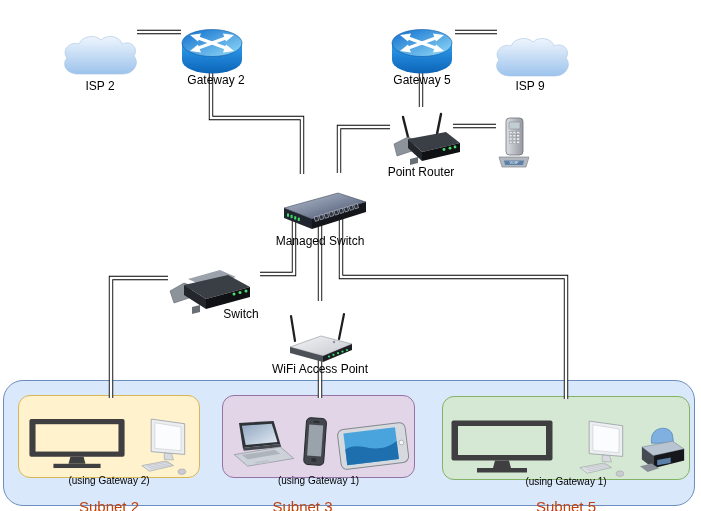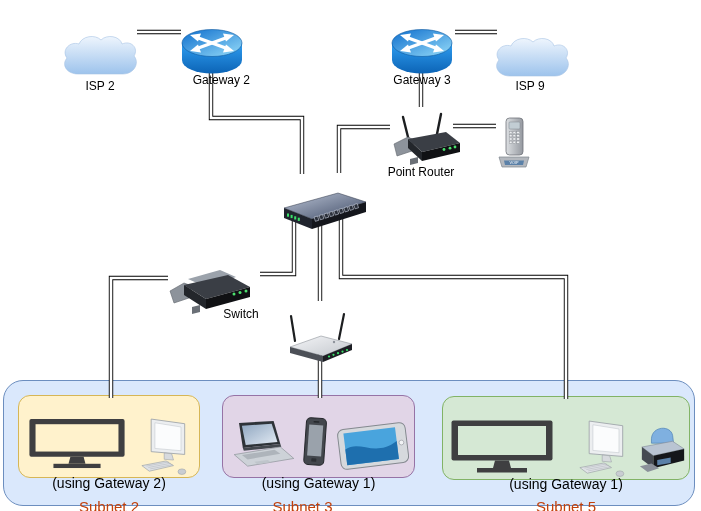--- a/index.html
+++ b/index.html
@@ -10,21 +10,21 @@
   .wires{z-index:2;pointer-events:none;}
   .nodes{z-index:3;margin-top:17px;}
   .abs{position:absolute;}
   .lan-container{position:absolute;left:3px;top:380px;width:692px;height:126px;
                  background:#dae8fc;border:1.5px solid #6c8ebf;border-radius:20px;box-sizing:border-box;}
   .subnet{position:absolute;border-radius:12px;box-sizing:border-box;}
   .subnet2{left:18px;top:395px;width:182px;height:83px;background:#fff2cc;border:1.5px solid #d6b656;}
   .subnet3{left:222px;top:395px;width:193px;height:83px;background:#e1d5e7;border:1.5px solid #9673a6;}
   .subnet1{left:442px;top:396px;width:248px;height:84px;background:#d5e8d4;border:1.5px solid #82b366;}
   .lbl{position:absolute;text-align:center;font-size:12px;color:#000;line-height:1.1;}
-  .note{position:absolute;text-align:center;font-size:14px;color:#000;}
+  .note{position:absolute;text-align:center;font-size:10px;color:#000;}
   .subname{position:absolute;text-align:center;font-size:15px;color:#c2410c;}
   .wo{stroke:#000;stroke-width:4.4;fill:none;stroke-linecap:butt;}
   .wi{stroke:#fff;stroke-width:2.6;fill:none;stroke-linecap:butt;}
   svg{display:block;}
 </style>
 </head>
 <body>
 
 <div class="canvas">
 
@@ -116,39 +116,39 @@
             <path d="M17 10.5 L47 21.5"></path>
           </g>
         <g fill="#fff">
           <polygon points="54,8 43,6.5 46,14.5"></polygon>
             <polygon points="10,24 21,25.5 18,17.5"></polygon>
           <polygon points="54,24 46,17.5 43,25.5"></polygon>
             <polygon points="10,8 18,14.5 21,6.5"></polygon>
         </g>
       </svg>
     </div>
-    <div class="lbl" style="left:150px;top:57px;width:100px;text-align:right;">Gateway 2</div>
+    <div class="lbl" style="left:166px;top:57px;width:100px;">Gateway 2</div>
 
     <div class="abs" style="left:390px;top:10px;">
       <svg viewBox="0 0 64 50" width="64" height="50">
         <path d="M2 16 L2 33 A30 13.5 0 0 0 62 33 L62 16" fill="url(#grb)"></path>
         <ellipse cx="32" cy="16" rx="30" ry="13.5" fill="url(#grt)" stroke="#0a58a0" stroke-width="0.6"></ellipse>
         <g stroke="#fff" stroke-width="3.2">
             <path d="M17 21.5 L47 10.5"></path>
             <path d="M17 10.5 L47 21.5"></path>
           </g>
         <g fill="#fff">
           <polygon points="54,8 43,6.5 46,14.5"></polygon>
             <polygon points="10,24 21,25.5 18,17.5"></polygon>
           <polygon points="54,24 46,17.5 43,25.5"></polygon>
             <polygon points="10,8 18,14.5 21,6.5"></polygon>
         </g>
       </svg>
     </div>
-    <div class="lbl" style="left:372px;top:57px;width:100px;">Gateway 3</div>
+    <div class="lbl" style="left:372px;top:57px;width:100px;">Gateway 5</div>
 
     <div class="abs" style="left:492px;top:18px;">
       <svg viewBox="0 0 80 48" width="80" height="48">
         <path d="M18 41 C 7 41 1 32 7 25 C 1 17 10 8 19 11 C 22 3 35 1 41 7 C 47 1 60 3 62 11 C 71 7 79 15 74 23 C 80 30 74 41 63 41 Z" fill="url(#gcl)" stroke="#a6c2e4" stroke-width="0.6"></path>
       </svg>
     </div>
     <div class="lbl" style="left:490px;top:63px;width:80px;">ISP 9</div>
 
     <div class="abs" style="left:384px;top:94px;">
       <svg viewBox="0 0 80 62" width="80" height="62">
@@ -223,20 +223,21 @@
             <rect x="10.4" y="-3" width="3.6" height="4.4"></rect>
           <rect x="15.6" y="-3" width="3.6" height="4.4"></rect>
             <rect x="20.8" y="-3" width="3.6" height="4.4"></rect>
             <rect x="26" y="-3" width="3.6" height="4.4"></rect>
           <rect x="31.2" y="-3" width="3.6" height="4.4"></rect>
             <rect x="36.4" y="-3" width="3.6" height="4.4"></rect>
             <rect x="41.6" y="-3" width="3.6" height="4.4"></rect>
         </g>
       </svg>
     </div>
+    <div class="lbl" style="left:252px;top:218px;width:136px;">Managed Switch</div>
 
     <div class="abs" style="left:162px;top:248px;">
       <svg viewBox="0 0 100 52" width="100" height="52">
         <polygon points="26,14 58,5 74,12 44,22" fill="#9ba2ab"></polygon>
         <polygon points="8,26 22,18 30,21 27,33 12,38" fill="#8d939b" stroke="#5f646b" stroke-width="0.6"></polygon>
         <polygon points="22,20 66,10 88,22 44,34" fill="#3a3e45"></polygon>
         <polygon points="22,20 44,34 44,44 22,30" fill="#23262b"></polygon>
         <polygon points="44,34 88,22 88,32 44,44" fill="#101114"></polygon>
         <g fill="#4ce06e">
             <circle cx="72" cy="29" r="1.5"></circle>
@@ -266,20 +267,21 @@
         <g fill="#3be06a">
             <circle cx="47" cy="45.5" r="1.1"></circle>
             <circle cx="51.5" cy="43.8" r="1.1"></circle>
             <circle cx="56" cy="42.2" r="1.1"></circle>
             <circle cx="60.5" cy="40.6" r="1.1"></circle>
             <circle cx="65" cy="39" r="1.1"></circle>
           </g>
         <circle cx="52" cy="31" r="1.2" fill="#8e939b"></circle>
       </svg>
     </div>
+    <div class="lbl" style="left:250px;top:346px;width:140px;">WiFi Access Point</div>
 
     <div class="abs" style="left:28px;top:400px;">
       <svg viewBox="0 0 104 56" width="98" height="54">
         <rect x="1.5" y="1.5" width="101" height="40" rx="2" fill="#3f3f41"></rect>
         <rect x="8" y="7" width="88" height="29" fill="#fff2cc"></rect>
         <polygon points="45,41.5 59,41.5 61,49 43,49" fill="#3f3f41"></polygon>
         <rect x="27" y="49" width="50" height="4.5" fill="#3f3f41"></rect>
       </svg>
     </div>
     <div class="abs" style="left:140px;top:400px;">

